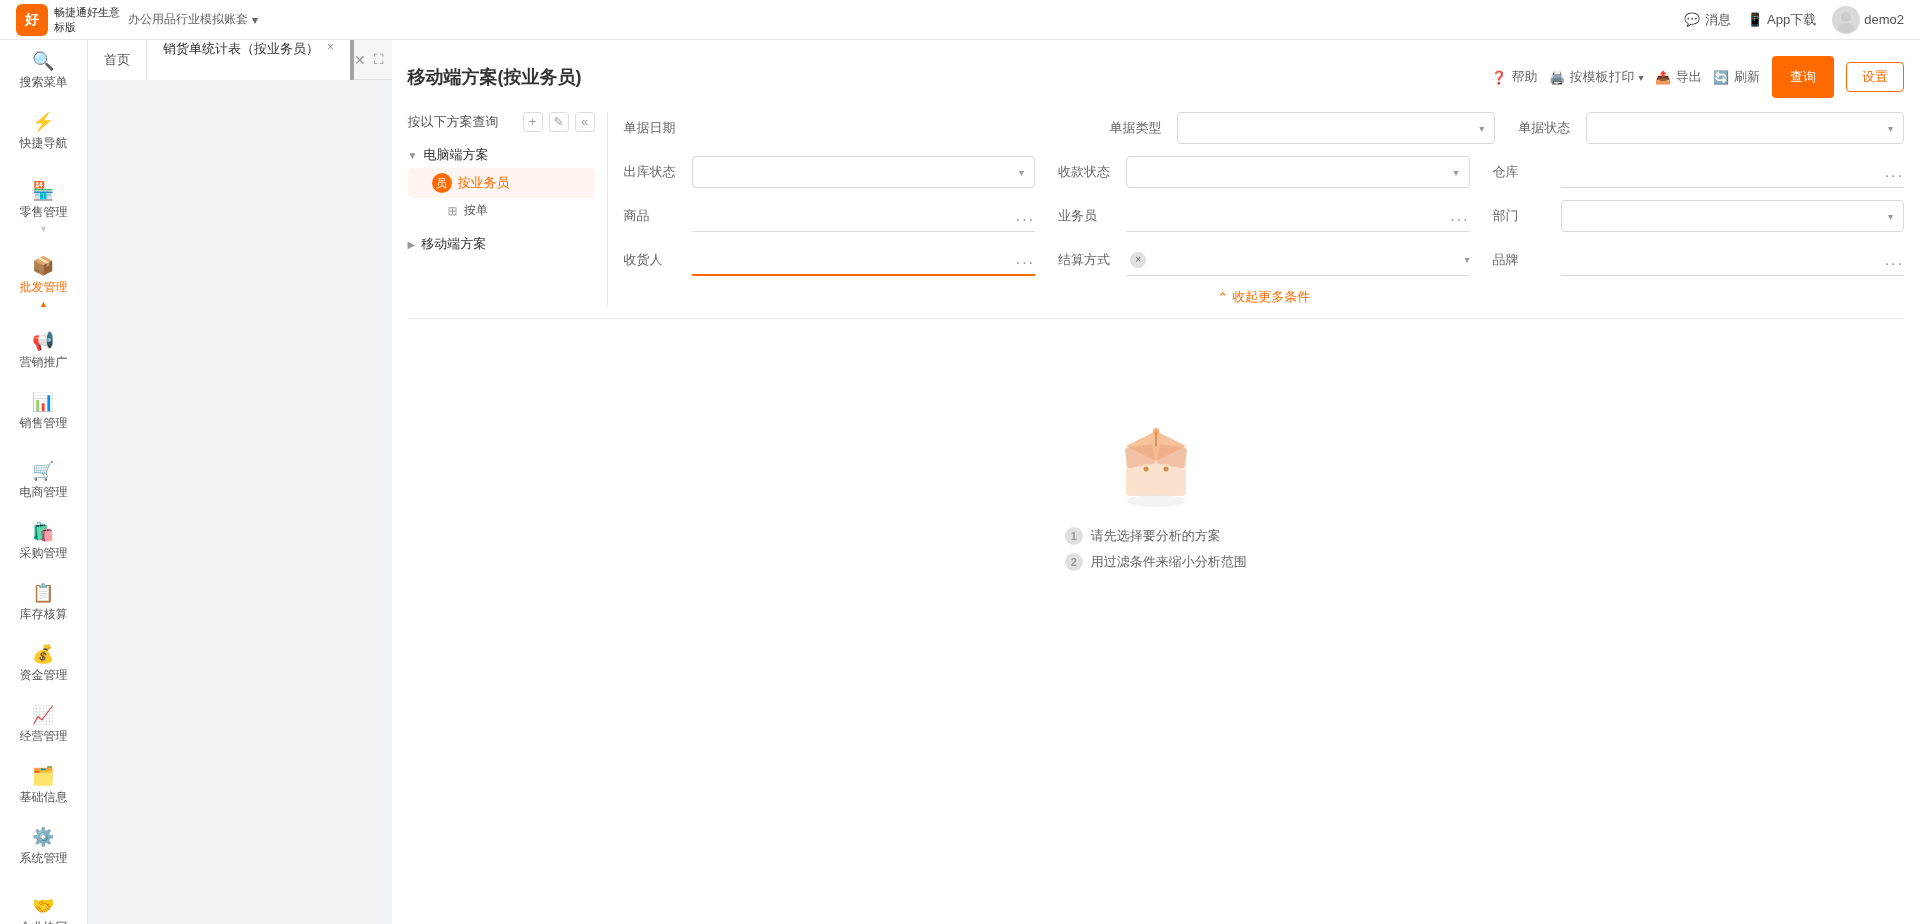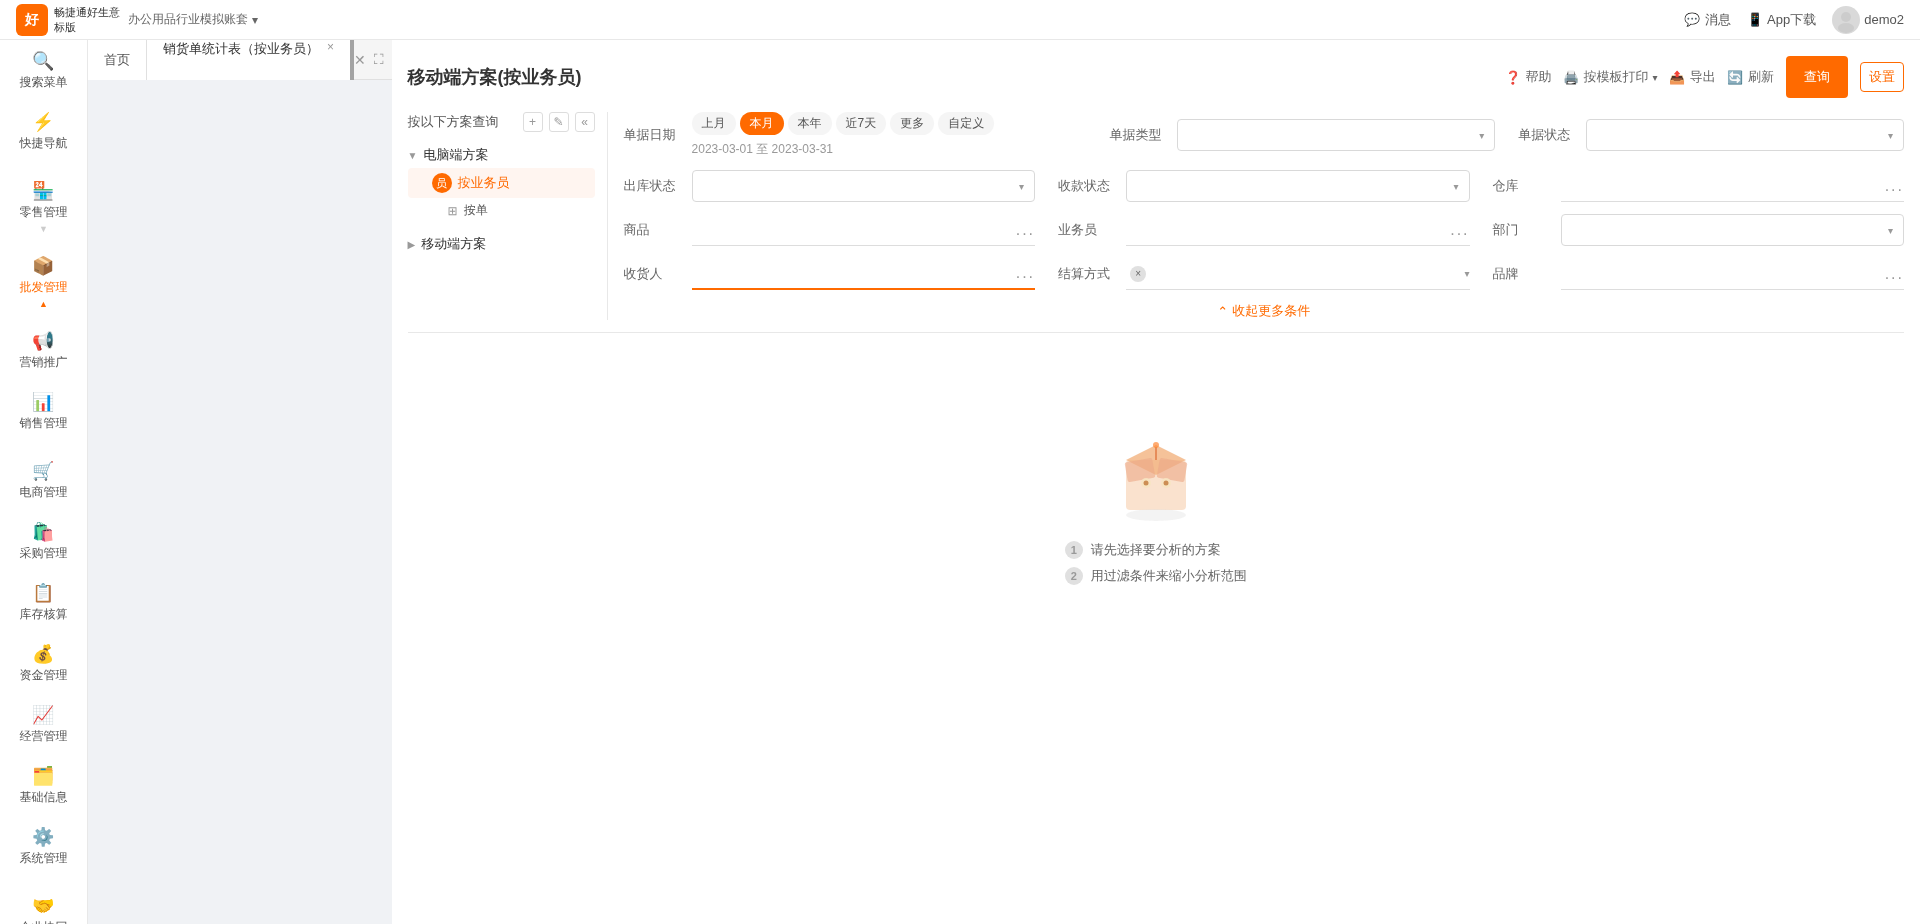--- a/index.html
+++ b/index.html
@@ -33,21 +33,21 @@
     .tab-active { background: #fff; color: #333; height: 40px; display: flex; align-items: flex-start; padding: 0 16px; border-right: 4px solid #a3a3a3; font-size: 13px; font-weight: 500; }
     .tab-close { margin-left: 8px; color: #999; cursor: pointer; font-size: 12px; }
     .tab-maximize { margin-left: auto; margin-right: 8px; color: #999; cursor: pointer; display: flex; align-items: center; gap: 8px; }
 
     
     .page-header { display: flex; align-items: center; justify-content: space-between; margin-bottom: 14px; }
     .page-title { font-size: 18px; font-weight: 600; color: #333; }
     .header-actions { display: flex; align-items: center; gap: 12px; }
     .header-btn { display: flex; align-items: center; gap: 4px; color: #666; cursor: pointer; font-size: 13px; }
     .btn-primary { background: #ff6a00; color: #fff; border: none; padding: 12px 18px; border-radius: 4px; cursor: pointer; font-size: 13px; }
-    .btn-secondary { background: #fff; color: #ff6a00; border: 1px solid #ff6a00; padding: 5px 8px; border-radius: 4px; cursor: pointer; font-size: 13px; }
+    .btn-secondary { background: #fff; color: #ff6a00; border: 1px solid #ff6a00; padding: 5px 15px; border-radius: 4px; cursor: pointer; font-size: 13px; }
 
     
     .filter-panel-container { display: flex; gap: 0; }
     .left-scheme-panel { width: 200px; min-width: 200px; border-right: 1px solid #e8e8e8; padding-right: 12px; }
     .scheme-header { display: flex; align-items: center; gap: 6px; font-size: 13px; color: #555; margin-bottom: 10px; font-weight: 500; }
     .scheme-actions { display: flex; align-items: center; gap: 6px; margin-left: auto; }
     .scheme-action-btn { width: 20px; height: 20px; display: flex; align-items: center; justify-content: center; border-radius: 3px; cursor: pointer; color: #999; border: 1px solid #ddd; font-size: 12px; }
     .scheme-group { margin-bottom: 8px; }
     .scheme-group-header { display: flex; align-items: center; gap: 6px; cursor: pointer; padding: 4px 0; font-size: 13px; color: #333; }
     .scheme-item { padding: 5px 0 5px 24px; cursor: pointer; display: flex; align-items: center; gap: 6px; font-size: 13px; color: #555; border-radius: 4px; }
@@ -269,31 +269,20 @@
                 <span>移动端方案</span>
               </div>
             </div>
           </div>
 
           <div class="right-filter-area">
 
             <div class="filter-row">
               <div class="filter-field" style="flex:1.2;">
                 <span class="filter-label">单据日期</span>
-                <div class="filter-control date-field-group">
-                  <div class="date-pills-row">
-                    <div class="date-pill">上月</div>
-                    <div class="date-pill active">本月</div>
-                    <div class="date-pill">本年</div>
-                    <div class="date-pill">近7天</div>
-                    <div class="date-pill">更多</div>
-                    <div class="date-pill">自定义</div>
-                  </div>
-                  <div class="date-range-text">2023-03-01 至 2023-03-31</div>
-                </div>
               </div>
               <div class="filter-field">
                 <span class="filter-label">单据类型</span>
                 <div class="filter-control">
                   <div class="select-with-arrow">
                     <span></span>
                     <span class="dropdown-arrow">▾</span>
                   </div>
                 </div>
               </div>

